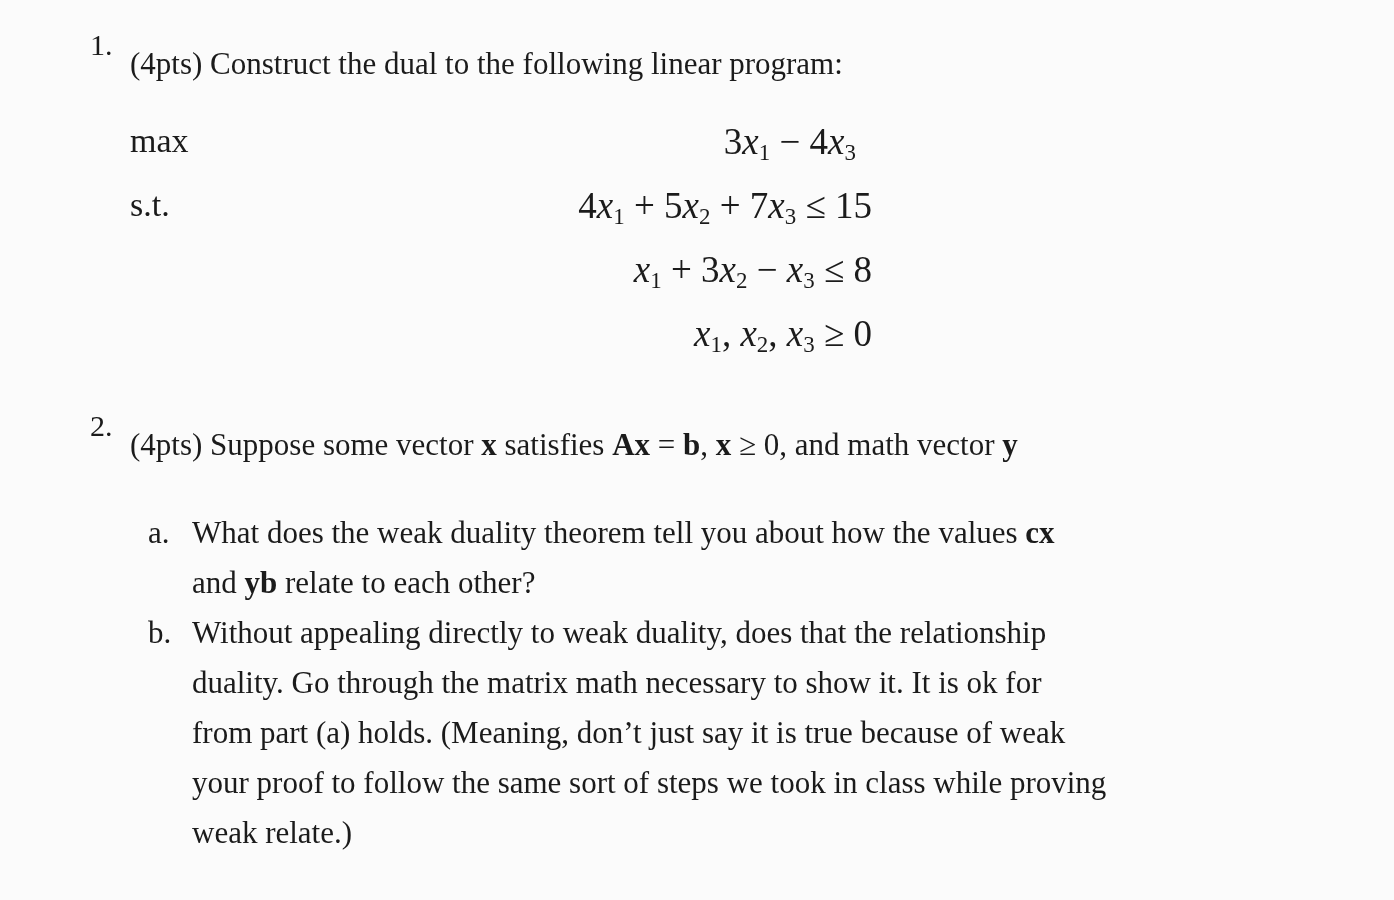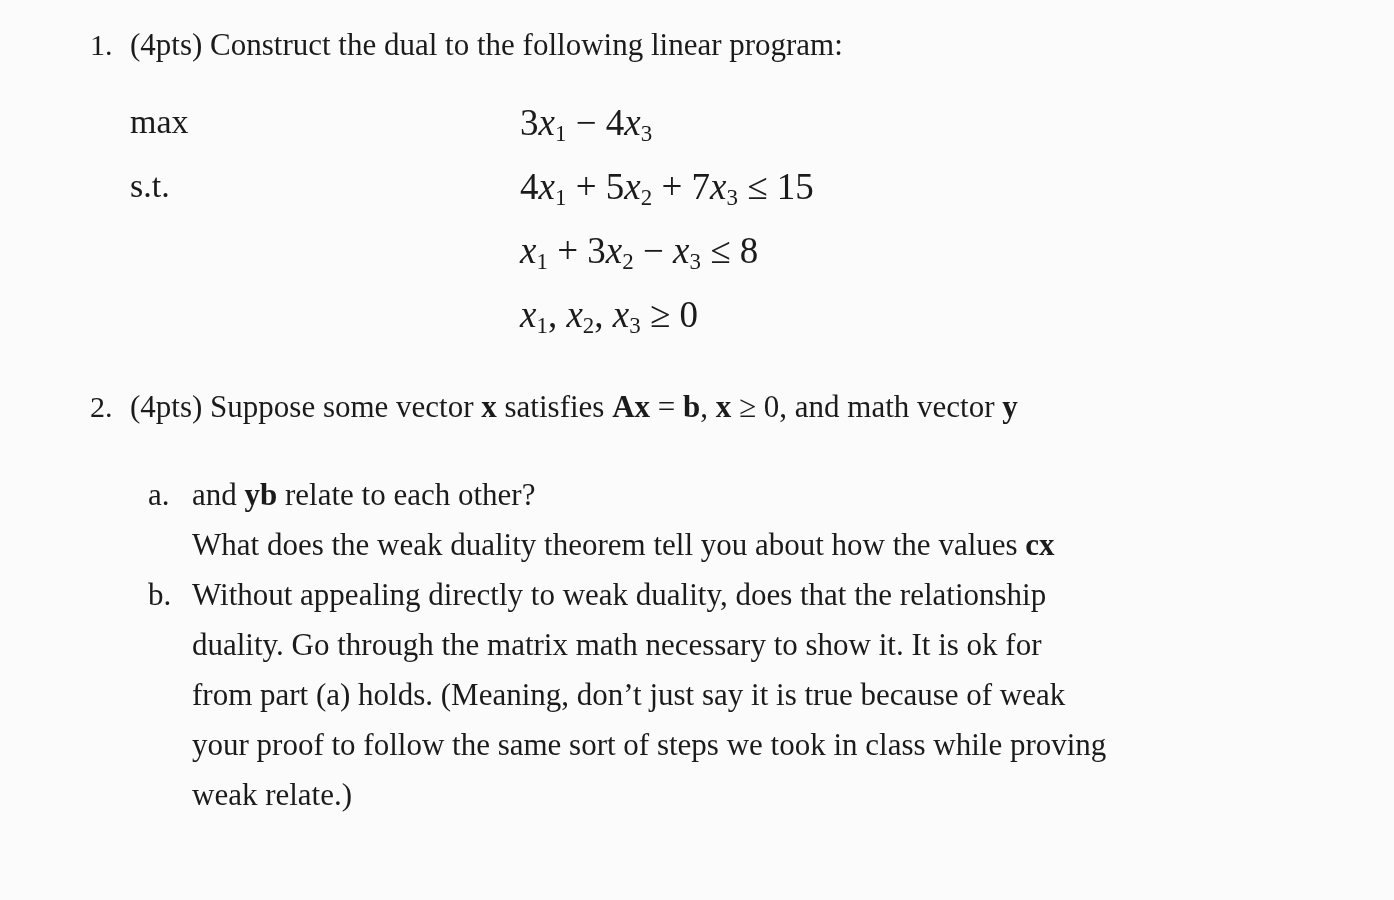--- a/index.html
+++ b/index.html
@@ -27,20 +27,21 @@
   .prob-num {
     width: 40px;
     flex: 0 0 40px;
     font-size: 30px;
     line-height: 50px;
   }
   .prob-body {
     font-size: 31px;
     line-height: 50px;
     max-width: 1160px;
+    margin-top: 19px;
   }
   .tline {
     white-space: nowrap;
   }
   b { font-weight: bold; }
 
   
   .lp {
     margin: 20px 0 0 0;
   }
@@ -51,21 +52,21 @@
   }
   .lp-label {
     width: 390px;
     flex: 0 0 390px;
     font-size: 34px;
     line-height: 1;
   }
   .lp-expr {
     width: 352px;
     flex: 0 0 352px;
-    text-align: left;
+    text-align: right;
     font-size: 37px;
     line-height: 1;
     white-space: nowrap;
   }
   .lp-expr.obj {
     padding-right: 16px;
     box-sizing: border-box;
   }
   .lp-expr i {
     font-style: italic;
@@ -128,22 +129,22 @@
   <section class="prob prob-2">
     <span class="prob-num">2.</span>
     <div class="prob-body">
       <div>
           <div class="tline"><span>(4pts) Suppose some vector </span><b>x</b><span> satisfies </span><b>Ax</b><span> = </span><b>b</b><span>, </span><b>x</b><span> ≥ 0, and math vector </span><b>y</b></div>
         </div>
       <div class="sub-items">
           <div class="sub-item">
             <span class="sub-item-label">a.</span>
             <div class="sub-item-body">
+              <div class="tline"><span>What does the weak duality theorem tell you about how the values </span><b>cx</b></div>
               <div class="tline"><span>and </span><b>yb</b><span> relate to each other?</span></div>
-              <div class="tline"><span>What does the weak duality theorem tell you about how the values </span><b>cx</b></div>
             </div>
           </div>
           <div class="sub-item">
             <span class="sub-item-label">b.</span>
             <div class="sub-item-body">
               <div class="tline"><span>Without appealing directly to weak duality, does that the relationship</span></div>
               <div class="tline"><span>duality. Go through the matrix math necessary to show it. It is ok for</span></div>
               <div class="tline"><span>from part (a) holds. (Meaning, don’t just say it is true because of weak</span></div>
               <div class="tline"><span>your proof to follow the same sort of steps we took in class while proving</span></div>
               <div class="tline"><span>weak relate.)</span></div>

